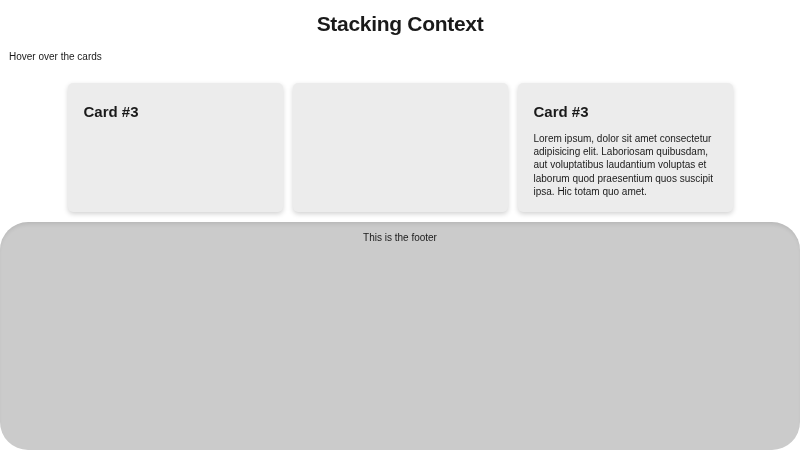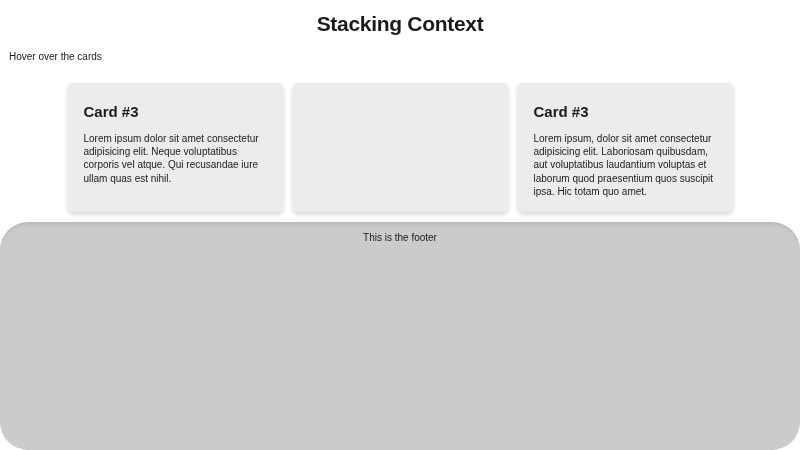--- a/index.html
+++ b/index.html
@@ -66,21 +66,20 @@
 <body style="--page-bg: #ffffff; --card-bg: #ececec; --footer-bg: #cbcbcb; --text: #1a1a1a;">
 
 <header>
   <h1 class="page-title">Stacking Context</h1>
   <p class="page-subtitle">Hover over the cards</p>
 </header>
 
 <main class="cards">
   <div class="card">
     <h2 class="card-title">Card #3</h2>
-    <p class="card-body">Lorem ipsum dolor sit amet consectetur adipisicing elit. Neque voluptatibus corporis vel atque. Qui recusandae iure ullam quas est nihil.</p>
   </div>
   <div class="card">
   </div>
   <div class="card">
     <h2 class="card-title">Card #3</h2>
     <p class="card-body">Lorem ipsum, dolor sit amet consectetur adipisicing elit. Laboriosam quibusdam, aut voluptatibus laudantium voluptas et laborum quod praesentium quos suscipit ipsa. Hic totam quo amet.</p>
   </div>
 </main>
 
 <footer class="footer">

